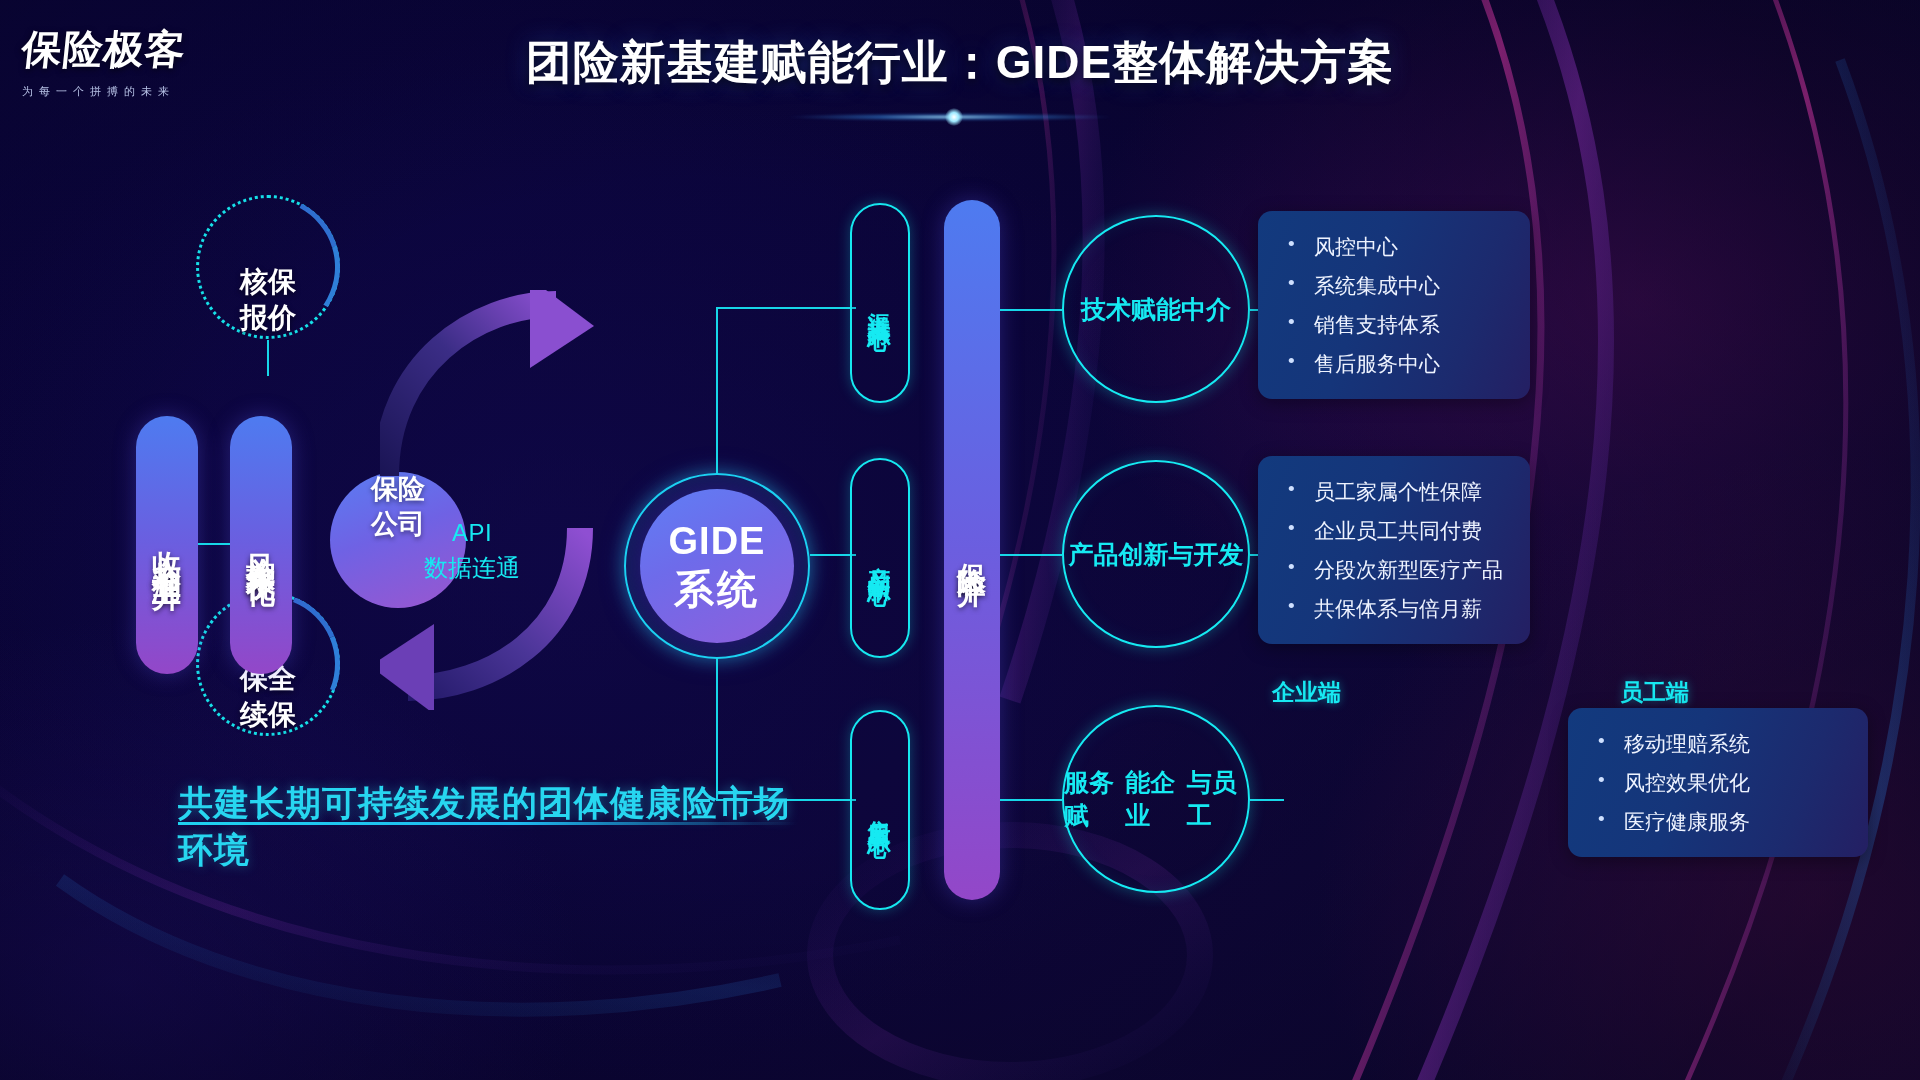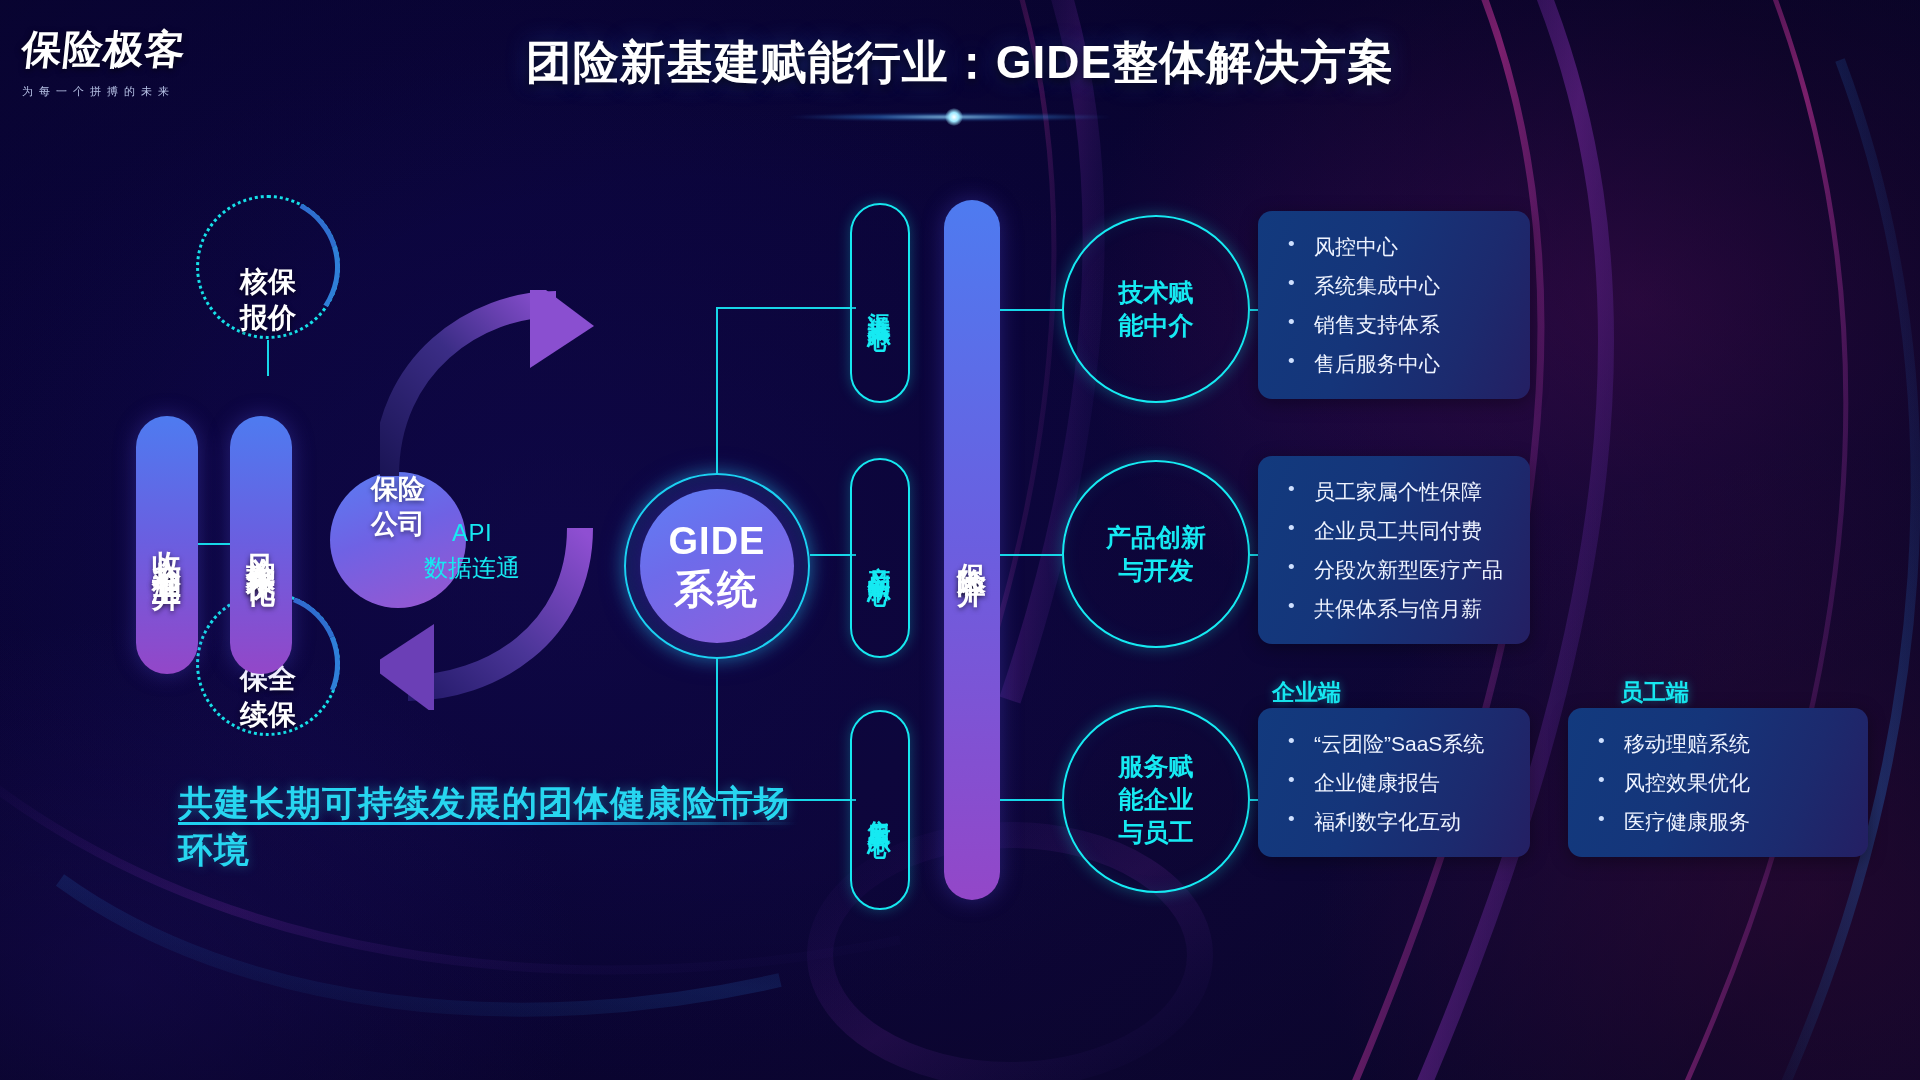--- a/index.html
+++ b/index.html
@@ -105,21 +105,21 @@
     background:rgba(12,8,60,.15);
     display:flex; align-items:center; justify-content:center;
     box-shadow:0 0 14px rgba(22,232,240,.28);
   }
   .outline-pill span{
     writing-mode:vertical-rl; text-orientation:upright;
     color:#16eaf2; font-size:23px; font-weight:bold; letter-spacing:3px;
   }
   .cyan-circle{
     position:absolute; border-radius:50%; border:2.5px solid #16eaf2;
-    display:flex; align-items:center; justify-content:center; flex-direction:column;
+    display:flex; align-items:center; justify-content:center; flex-direction:row;
     color:#16eaf2; font-size:25px; font-weight:bold; line-height:1.32;
     box-shadow:0 0 16px rgba(22,234,242,.3), inset 0 0 18px rgba(22,234,242,.08);
   }
   .panel{
     position:absolute; border-radius:14px;
     background:linear-gradient(110deg,#123a7e 0%, #15357a 40%, #1c2a6e 75%, #241f63 100%);
     padding:16px 18px 16px 22px;
     box-shadow:0 4px 18px rgba(0,0,0,.35);
   }
   .panel ul{ list-style:none; }
@@ -320,27 +320,20 @@
   <div class="panel" style="left:1258px; top:456px; width:272px;">
     <ul>
       <li>员工家属个性保障</li>
       <li>企业员工共同付费</li>
       <li>分段次新型医疗产品</li>
       <li>共保体系与倍月薪</li>
     </ul>
   </div>
 
   <div class="panel-head" style="left:1272px; top:677px;">企业端</div>
-  <div class="panel" style="left:1258px; top:708px; width:272px;">
-    <ul>
-      <li>“云团险”SaaS系统</li>
-      <li>企业健康报告</li>
-      <li>福利数字化互动</li>
-    </ul>
-  </div>
 
   <div class="panel-head" style="left:1620px; top:677px;">员工端</div>
   <div class="panel" style="left:1568px; top:708px; width:300px;">
     <ul>
       <li>移动理赔系统</li>
       <li>风控效果优化</li>
       <li>医疗健康服务</li>
     </ul>
   </div>
 

